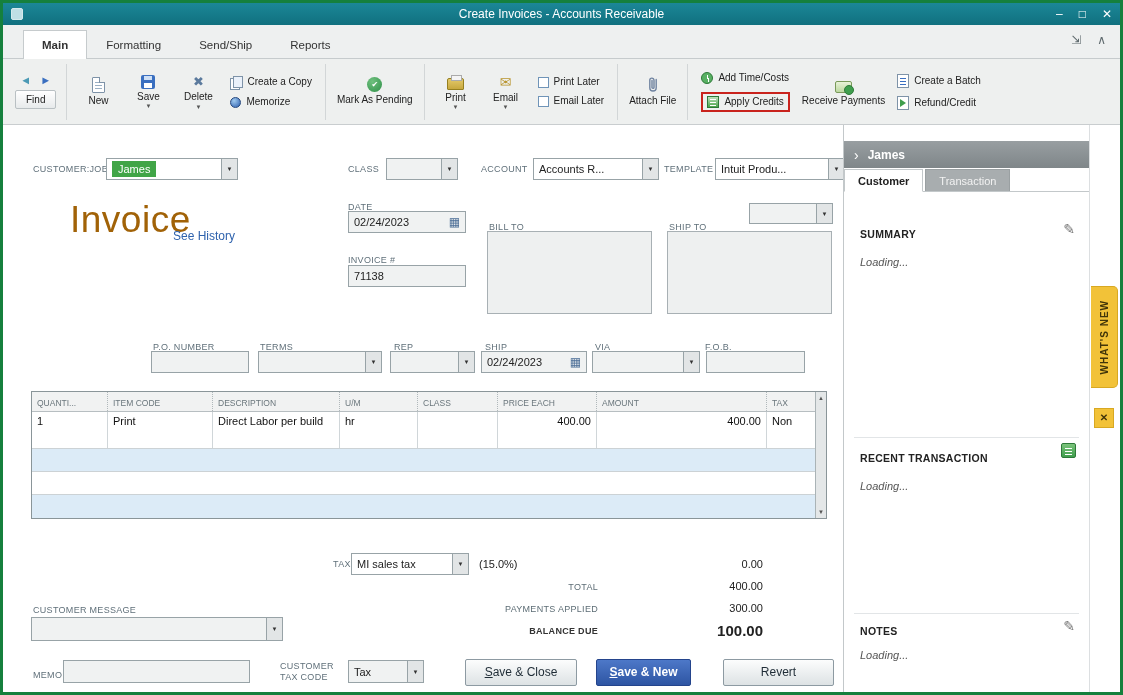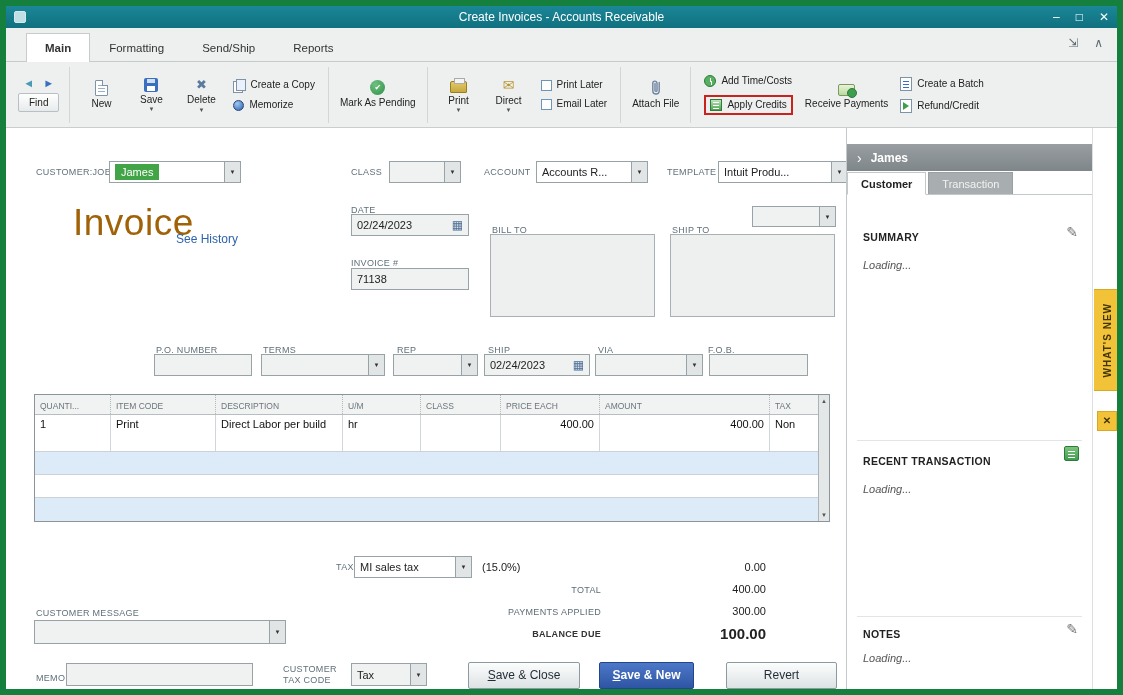--- a/index.html
+++ b/index.html
@@ -1,17 +1,17 @@
 <!DOCTYPE html>
 <html><head>
 <meta charset="utf-8">
 <style>
   * { margin:0; padding:0; box-sizing:border-box; }
   html,body { width:1123px; height:695px; font-family:"Liberation Sans",sans-serif; background:#fff; overflow:hidden; }
-  .window { position:relative; width:1123px; height:695px; border:6px solid #15803d; background:#fff; overflow:hidden; }
+  .window { position:relative; width:1123px; height:695px; border:3px solid #15803d; background:#fff; overflow:hidden; }
 
   
   .titlebar { position:relative; height:22px; background:linear-gradient(#1b8797,#10707f); display:flex; align-items:center; padding:0 8px; }
   .titlebar .title { position:absolute; left:0; right:0; text-align:center; font-size:12px; color:#fff; }
   .win-icon { width:12px; height:12px; border:1px solid #d4e9ec; background:#bfdfe5; border-radius:2px; z-index:2; }
   .win-controls { margin-left:auto; display:flex; gap:16px; z-index:2; font-size:12px; color:#fff; }
   .win-controls span { line-height:1; }
 
   
   .tabrow { position:relative; height:34px; background:#eef0f0; border-bottom:1px solid #c6cbcd; display:flex; align-items:flex-end; padding-left:20px; }
@@ -195,21 +195,21 @@
     </div>
     <div class="tb-sep"></div>
 
     <div class="tb-big">
       <span class="ic-printer"></span>
       <span>Print</span>
       <span class="tb-caret">▼</span>
     </div>
     <div class="tb-big">
       <span class="ic-env">✉</span>
-      <span>Direct</span>
+      <span>Email</span>
       <span class="tb-caret">▼</span>
     </div>
     <div class="tb-stack">
       <div class="tb-small">
         <span class="cb"></span>
         <span>Print Later</span>
       </div>
       <div class="tb-small">
         <span class="cb"></span>
         <span>Email Later</span>
@@ -260,21 +260,21 @@
       <span class="lbl" style="left:30px;top:39px">CUSTOMER:JOB</span>
       <div class="dd ddwhite" style="left:103px;top:33px;width:132px">
         <span class="sel-green">James</span>
         <span class="caretbox">▼</span>
       </div>
       <span class="lbl" style="left:345px;top:39px">CLASS</span>
       <div class="dd" style="left:383px;top:33px;width:72px">
         <span class="caretbox">▼</span>
       </div>
       <span class="lbl" style="left:478px;top:39px">ACCOUNT</span>
-      <div class="dd ddwhite" style="left:530px;top:33px;width:112px">
+      <div class="dd ddwhite" style="left:530px;top:33px;width:126px">
         <span>Accounts R...</span>
         <span class="caretbox">▼</span>
       </div>
       <span class="lbl" style="left:661px;top:39px">TEMPLATE</span>
       <div class="dd ddwhite" style="left:712px;top:33px;width:130px">
         <span>Intuit Produ...</span>
         <span class="caretbox">▼</span>
       </div>
 
       <div class="invoice-title">Invoice</div>

